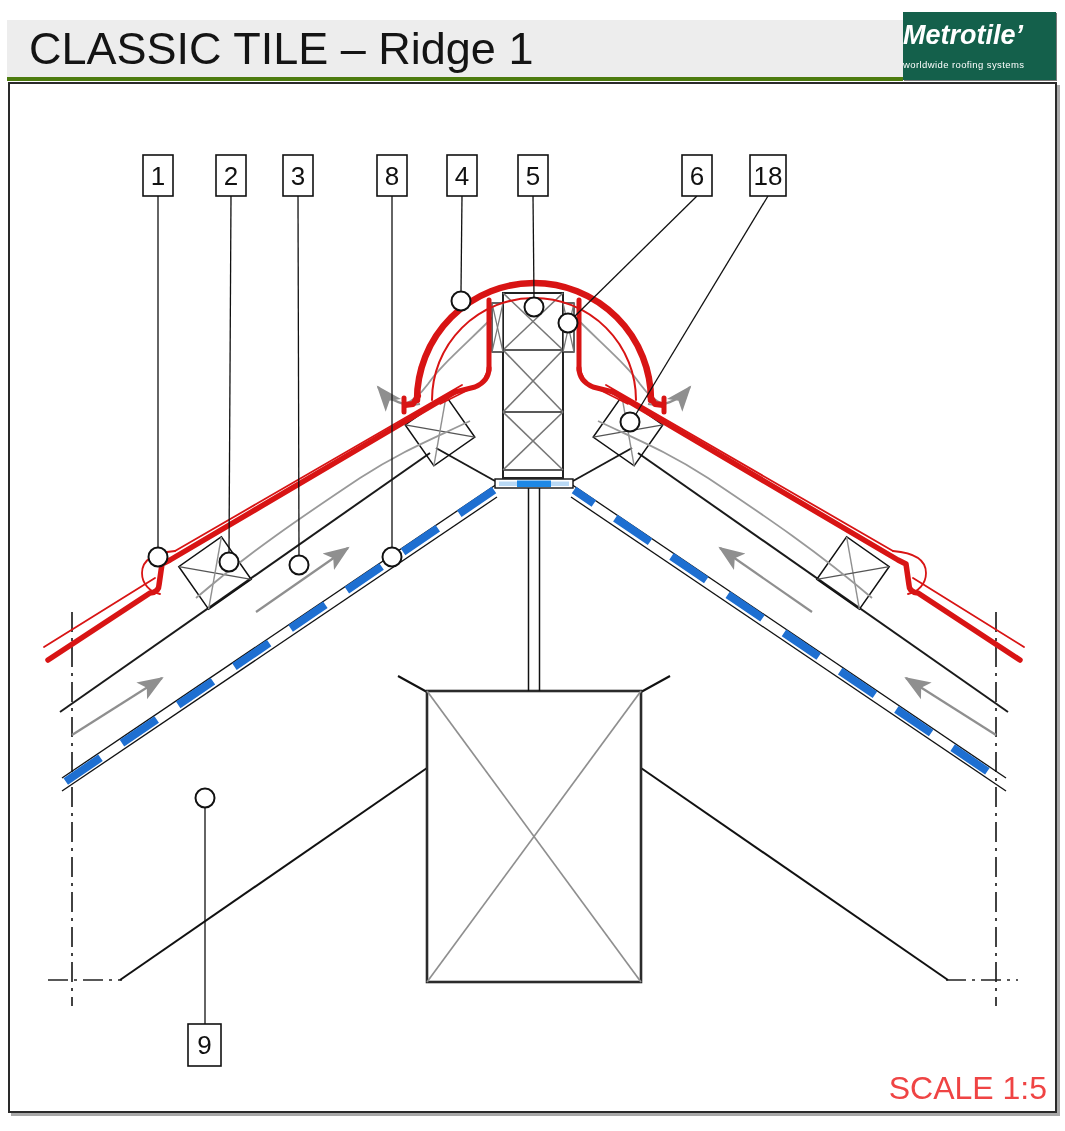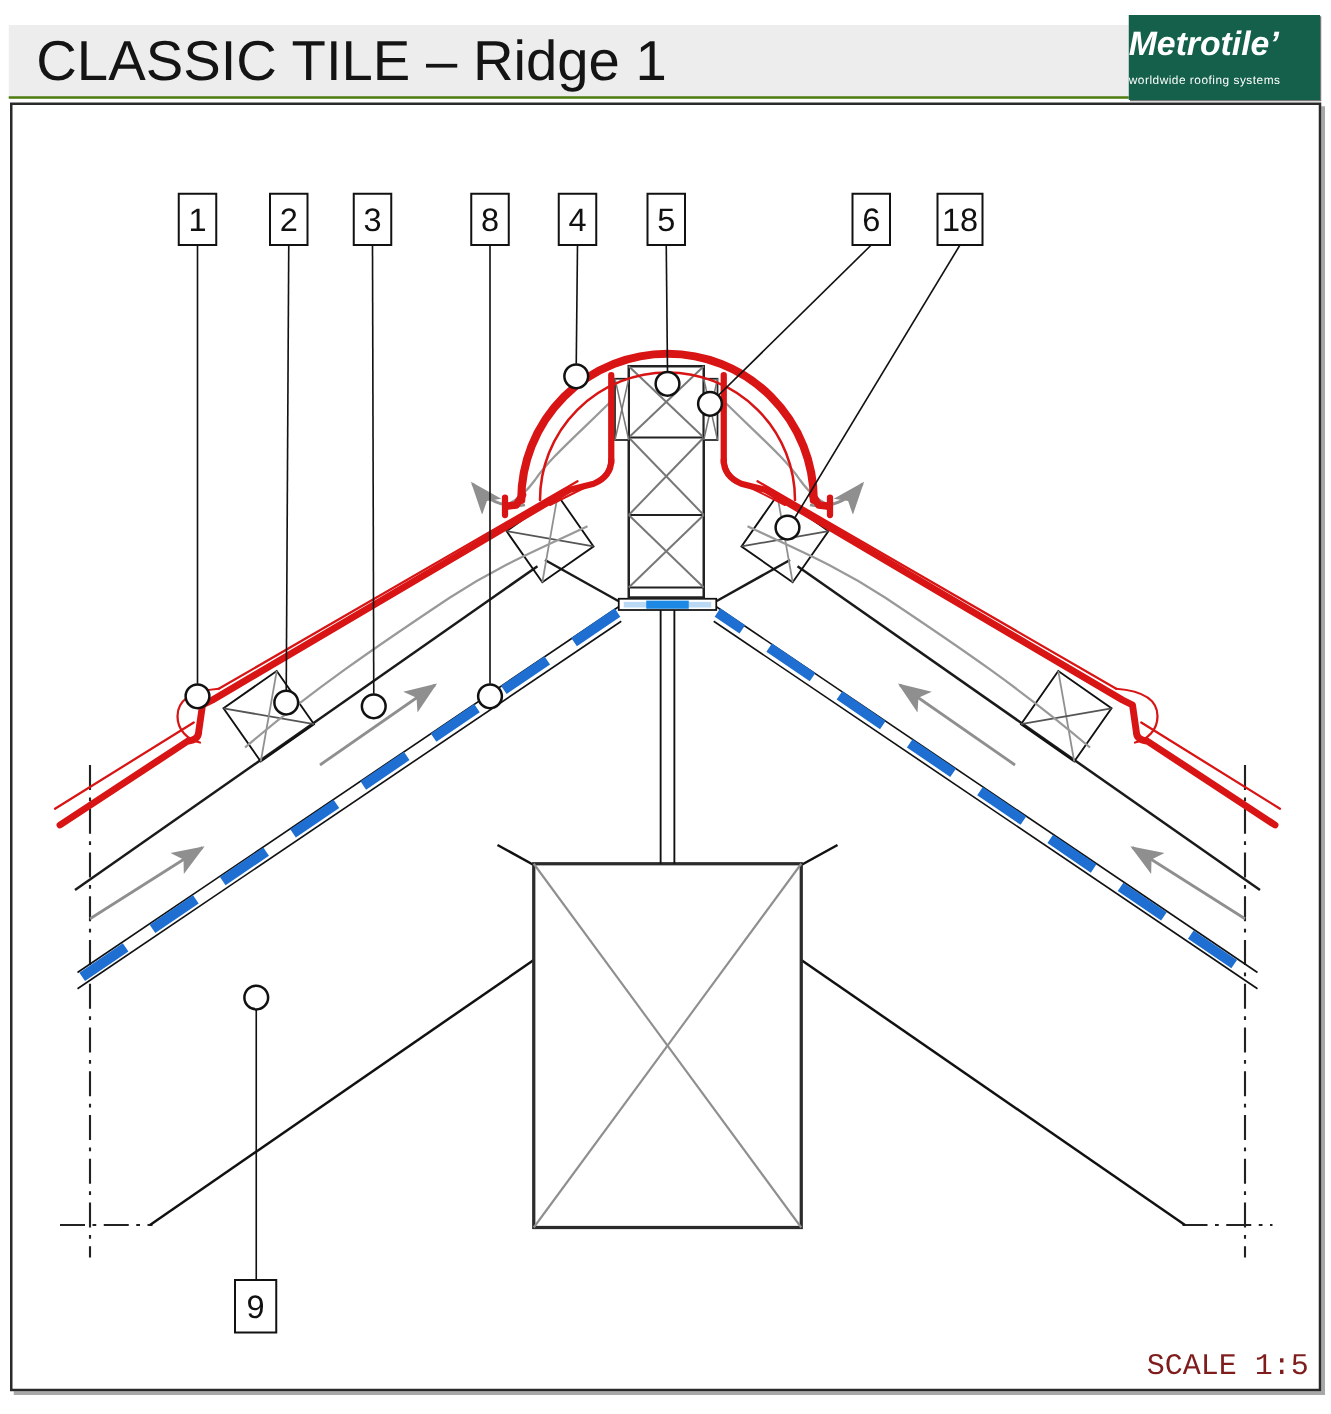--- a/index.html
+++ b/index.html
@@ -1,28 +1,28 @@
 <!DOCTYPE html>
 <html><head>
 <meta charset="utf-8">
 <style>
   html,body{margin:0;padding:0;background:#fff;}
   .page{position:relative;width:1065px;height:1131px;background:#fff;overflow:hidden;
         font-family:"Liberation Sans",sans-serif;}
   .header-bar{position:absolute;left:7px;top:20px;width:896px;height:57px;
-        background:#ededed;border-bottom:2px solid #4d7c0f;display:flex;align-items:center;}
+        background:#ededed;border-bottom:4px solid #4d7c0f;display:flex;align-items:center;}
   .title{margin-left:22px;font-size:45px;letter-spacing:0px;color:#141414;white-space:nowrap;}
   .logo-box{position:absolute;left:903px;top:12px;width:153px;height:68px;background:#14604b;
         display:flex;flex-direction:column;align-items:flex-start;justify-content:center;
         box-shadow:1px 1px 0 #777;}
   .logo-title{color:#fff;font-weight:bold;font-style:italic;font-size:27px;line-height:26px;letter-spacing:0px;}
   .logo-sub{color:#fff;font-size:9.5px;letter-spacing:.4px;margin-top:11px;}
   .frame{position:absolute;left:8px;top:82px;width:1045px;height:1027px;
         border:2px solid #2a2a2a;box-shadow:3px 3px 0 #a8a8a8;background:#fff;}
-  .scale-label{position:absolute;right:18px;bottom:24px;font-size:24px;color:#7f1d1d;font-family:Liberation Mono, monospace;}
+  .scale-label{position:absolute;right:18px;bottom:24px;font-size:32px;color:#ef4444;}
   svg{position:absolute;left:0;top:0;}
   svg text.co{font-family:"Liberation Sans",sans-serif;font-size:26px;fill:#111;
         text-anchor:middle;}
 </style>
 </head>
 <body>
 
 <div class="page">
 
   <div class="header-bar">

